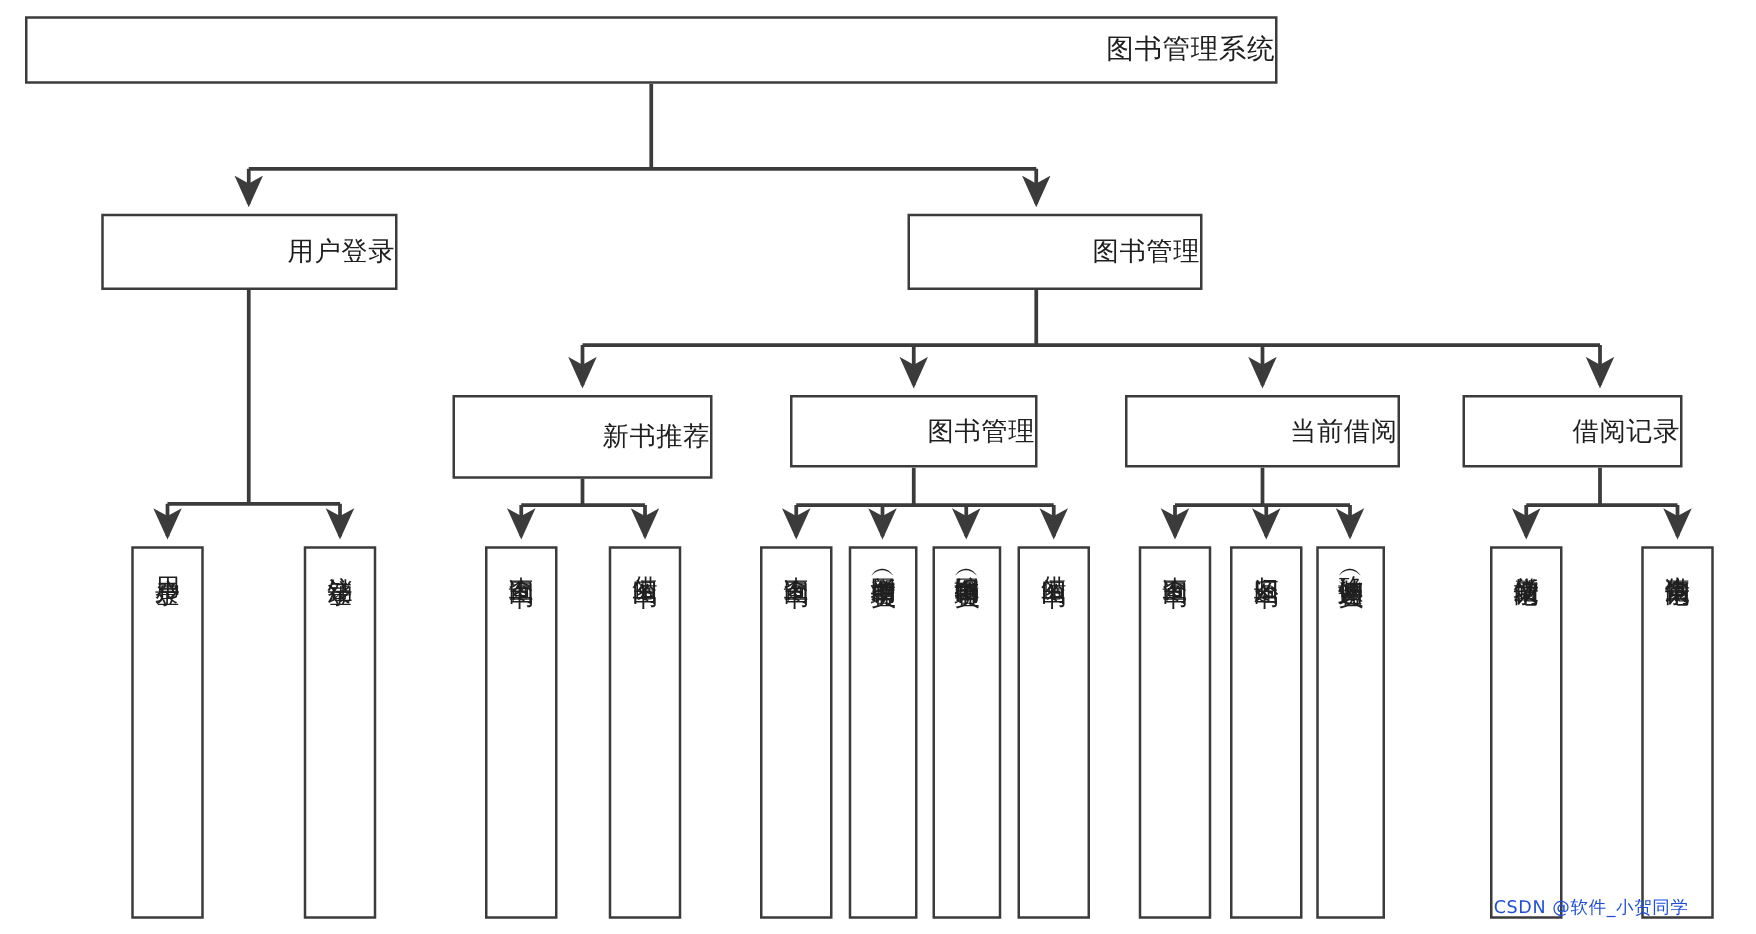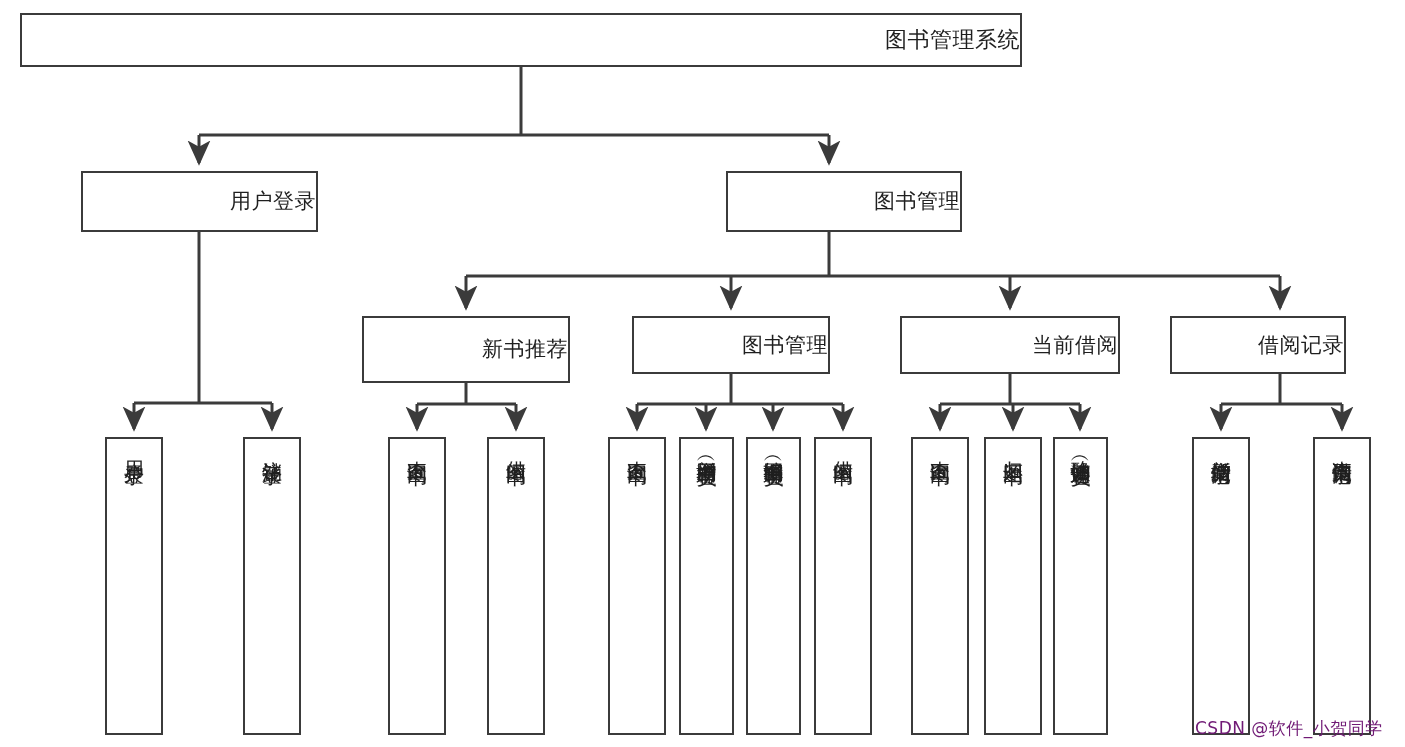--- a/index.html
+++ b/index.html
@@ -62,22 +62,22 @@
     font-size: 20px;
     line-height: 1.25;
     letter-spacing: 2px;
     white-space: nowrap;
   }
   .node.vert.tall .label {
     letter-spacing: 1px;
   }
   .watermark {
     position: absolute;
-    font-size: 17px;
-    color: #701a75;
+    font-size: 14px;
+    color: #1d4ed8;
     white-space: nowrap;
     letter-spacing: 0.5px;
   }
 </style>
 </head>
 <body>
 
 <div id="canvas">
 
   <svg class="edges" viewBox="0 0 1405 747" xmlns="http://www.w3.org/2000/svg">

